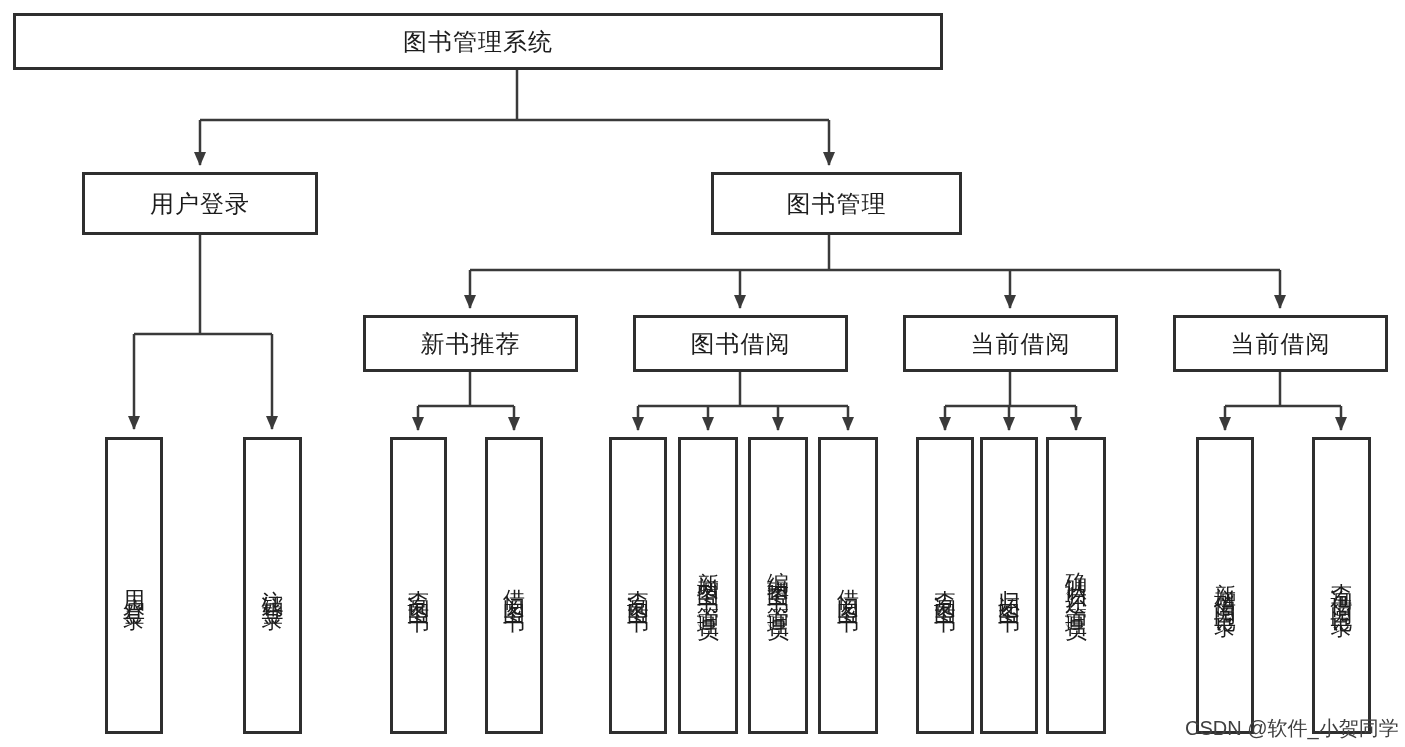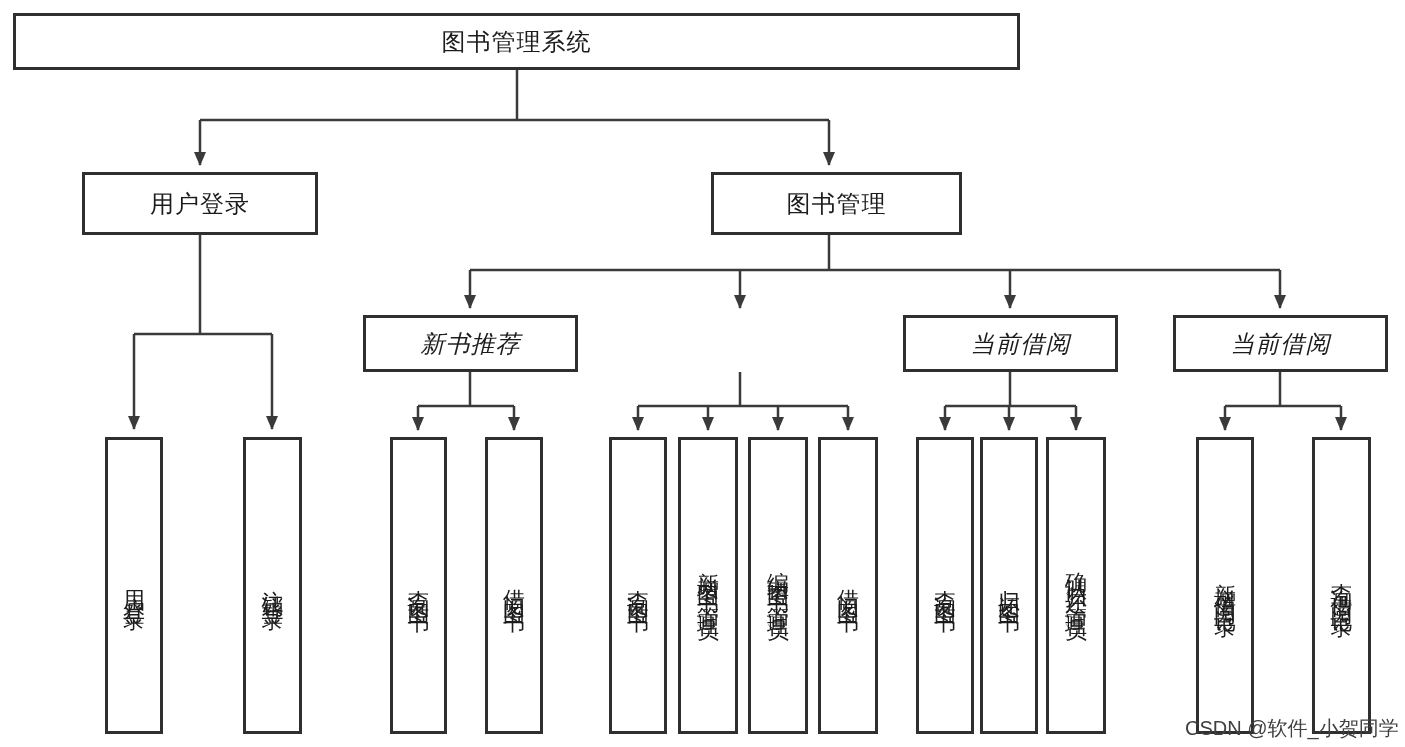--- a/index.html
+++ b/index.html
@@ -15,24 +15,24 @@
     position:absolute;
     background:#ffffff;
     border:3px solid #2f2f2f;
     box-sizing:border-box;
     display:flex;
     align-items:center;
     justify-content:center;
     color:#1c1c1c;
   }
   .h-box{font-size:24px;letter-spacing:1px;white-space:nowrap;}
-  .root{left:13px;top:13px;width:1007px;height:57px;}
+  .root{left:13px;top:13px;width:930px;height:57px;}
   .l1a{left:82px;top:172px;width:236px;height:63px;}
   .l1b{left:711px;top:172px;width:251px;height:63px;}
-  .l2{top:315px;width:215px;height:57px;font-style:italic;}
+  .l2{top:315px;width:215px;height:57px;}
   .l2a{left:363px;} .l2b{left:633px;} .l2c{left:903px;padding-left:20px;} .l2d{left:1173px;}
   .v-box{
     top:437px;height:297px;
     writing-mode:vertical-rl;
     text-orientation:mixed;
     font-size:22px;
     letter-spacing:7px;
     line-height:1;
   }
   .a1{left:105px;width:58px;} .a2{left:243px;width:59px;}
@@ -103,20 +103,21 @@
       <path d="M1341,406 V430" marker-end="url(#arrow)"></path>
     </g>
   </svg>
 
   <div class="box h-box root">图书管理系统</div>
 
   <div class="box h-box l1a">用户登录</div>
   <div class="box h-box l1b">图书管理</div>
 
   <div class="box h-box l2 l2a">新书推荐</div>
+  <div class="box h-box l2 l2b">图书借阅</div>
   <div class="box h-box l2 l2c">当前借阅</div>
   <div class="box h-box l2 l2d">当前借阅</div>
 
   <div class="box v-box a1">用户登录</div>
   <div class="box v-box a2">注销登录</div>
 
   <div class="box v-box b1">查询图书</div>
   <div class="box v-box b2">借阅图书</div>
 
   <div class="box v-box c1">查询图书</div>

